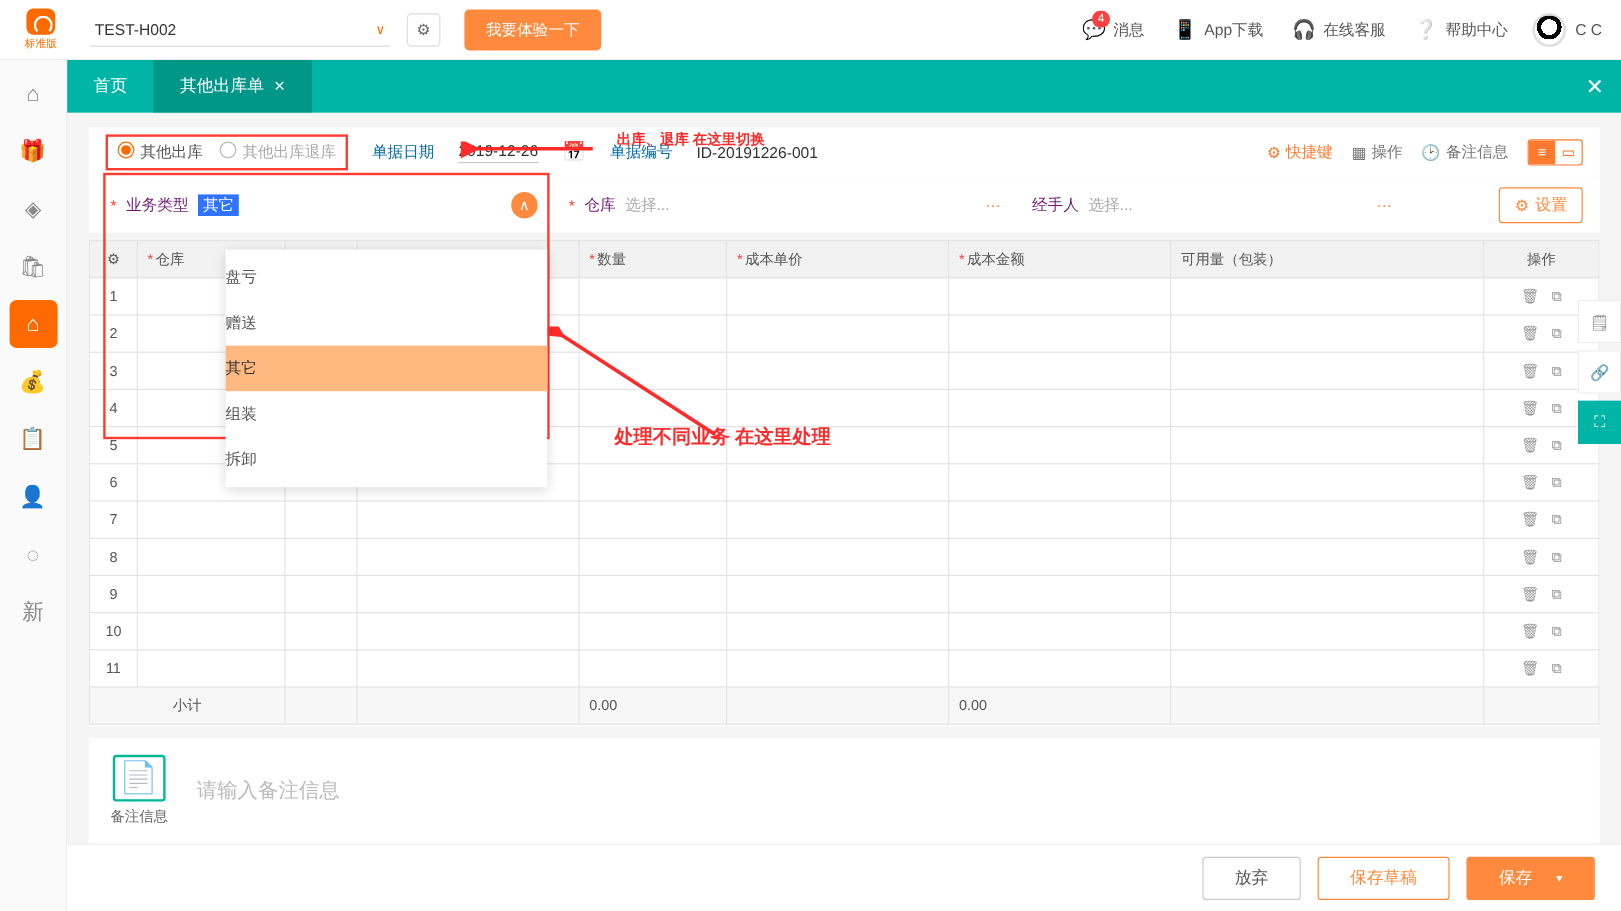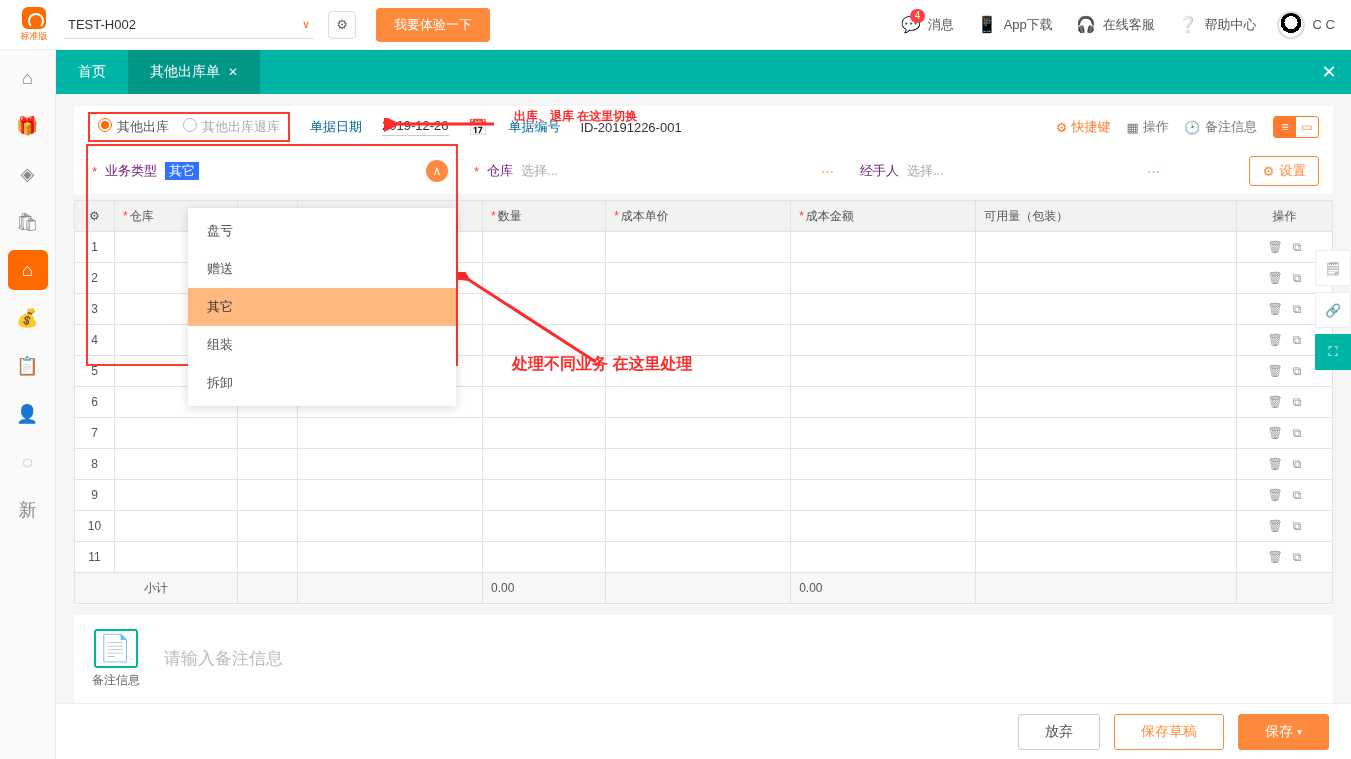--- a/index.html
+++ b/index.html
@@ -1,21 +1,21 @@
 <!DOCTYPE html>
 <html><head>
 <meta charset="utf-8">
 <style>
 *{box-sizing:border-box;margin:0;padding:0;font-family:"Microsoft YaHei","PingFang SC",Arial,sans-serif}
 body{background:#f5f5f5;font-size:13px;color:#333;overflow:hidden}
 .app{display:flex;flex-direction:column;height:759px;width:1351px;position:relative;background:#fff}
 
 
 .topbar{height:50px;display:flex;align-items:center;padding:0 16px;border-bottom:1px solid #eee;background:#fff}
-.logo{width:36px;height:36px;display:flex;flex-direction:column;align-items:center;margin-right:12px}
+.logo{width:36px;height:36px;display:flex;flex-direction:column;align-items:center;margin-right:23px}
 .logo-icon{width:24px;height:24px;background:#ff6a00;border-radius:6px;position:relative}
 .logo-icon::after{content:"";position:absolute;left:6px;top:6px;width:12px;height:12px;border:2px solid #fff;border-radius:50%;border-bottom-color:transparent}
 .logo-text{font-size:9px;color:#ff6a00;margin-top:1px}
 .tenant{width:250px;display:flex;align-items:center;justify-content:space-between;border-bottom:1px solid #ddd;padding:6px 4px;margin-right:14px}
 .tenant span{color:#333}
 .tenant .chev{color:#ff6a00;font-size:11px}
 .gear{width:28px;height:28px;border:1px solid #ddd;border-radius:4px;display:flex;align-items:center;justify-content:center;color:#666;margin-right:20px;cursor:pointer}
 .try-btn{background:#ff8a3d;color:#fff;border:none;border-radius:4px;padding:8px 18px;font-size:13px;cursor:pointer}
 .top-spacer{flex:1}
 .top-item{display:flex;align-items:center;gap:6px;margin-left:24px;color:#555;cursor:pointer;position:relative}
@@ -71,21 +71,21 @@
 .biz-val{background:#2e74ff;color:#fff;padding:0 4px}
 .biz-chev{position:absolute;right:0;top:50%;transform:translateY(-50%);width:22px;height:22px;border-radius:50%;background:#ff8a3d;color:#fff;display:flex;align-items:center;justify-content:center;font-size:12px}
 .fld.wh{flex:1;max-width:360px}
 .fld.handler{flex:1;max-width:300px}
 .set-btn{border:1px solid #ff8a3d;color:#ff8a3d;background:#fff;border-radius:3px;padding:5px 12px;display:flex;align-items:center;gap:5px;cursor:pointer;margin-left:auto}
 
 .biz-highlight{position:absolute;left:12px;top:-4px;width:372px;height:222px;border:2px solid #ff3b30;pointer-events:none;z-index:5}
 
 
 .dropdown{position:absolute;left:100px;top:46px;width:268px;background:#fff;box-shadow:0 2px 10px rgba(0,0,0,.15);z-index:6;padding:4px 0}
-.dropdown .opt{padding:10px 19px;cursor:pointer;font-size:13px;color:#555}
+.dropdown .opt{padding:10px 0;cursor:pointer;font-size:13px;color:#555}
 .dropdown .opt.cur{background:#ffb980;color:#333}
 
 .annot-red2{position:absolute;left:438px;top:206px;color:#ff2a2a;font-size:16px;font-weight:700;z-index:4}
 .arrow2{position:absolute;left:382px;top:124px;width:150px;height:96px;pointer-events:none;z-index:4}
 
 
 .tbl-wrap{background:#fff;margin-top:6px;flex:1;overflow:hidden;display:flex;flex-direction:column;position:relative}
 table{border-collapse:collapse;width:100%;font-size:12px}
 th,td{border:1px solid #e3e3e3;height:31px;padding:0 8px;text-align:left;color:#555}
 th{background:#f2f2f2;font-weight:500}
@@ -103,21 +103,21 @@
 .remark-icon .ic{font-size:26px;border:2px solid #00b894;padding:2px 4px;border-radius:3px}
 .remark-icon .tx{font-size:12px;color:#666}
 .remark input{flex:1;border:none;outline:none;font-size:17px;color:#333}
 .remark input::placeholder{color:#bbb}
 
 
 .footer{height:56px;background:#fff;border-top:1px solid #eee;display:flex;align-items:center;justify-content:flex-end;gap:14px;padding:0 22px}
 .btn{padding:8px 26px;border-radius:3px;font-size:14px;cursor:pointer}
 .btn-ghost{background:#fff;border:1px solid #ccc;color:#555}
 .btn-outline{background:#fff;border:1px solid #ff8a3d;color:#ff8a3d}
-.btn-primary{background:#ff8a3d;color:#fff;border:1px solid #ff8a3d;display:flex;align-items:center;gap:4px}
+.btn-primary{background:#ff8a3d;color:#fff;border:1px solid #ff8a3d;display:flex;align-items:center;gap:20px}
 .btn-primary .dd{font-size:10px}
 
 
 .rightrail{position:absolute;right:0;top:200px;width:36px;display:flex;flex-direction:column;gap:6px}
 .rightrail .r{width:36px;height:36px;background:#fff;border:1px solid #eee;display:flex;align-items:center;justify-content:center;color:#888;cursor:pointer}
 .rightrail .r.on{background:#00b5a5;color:#fff;border-color:#00b5a5}
 </style>
 </head>
 <body>
 

